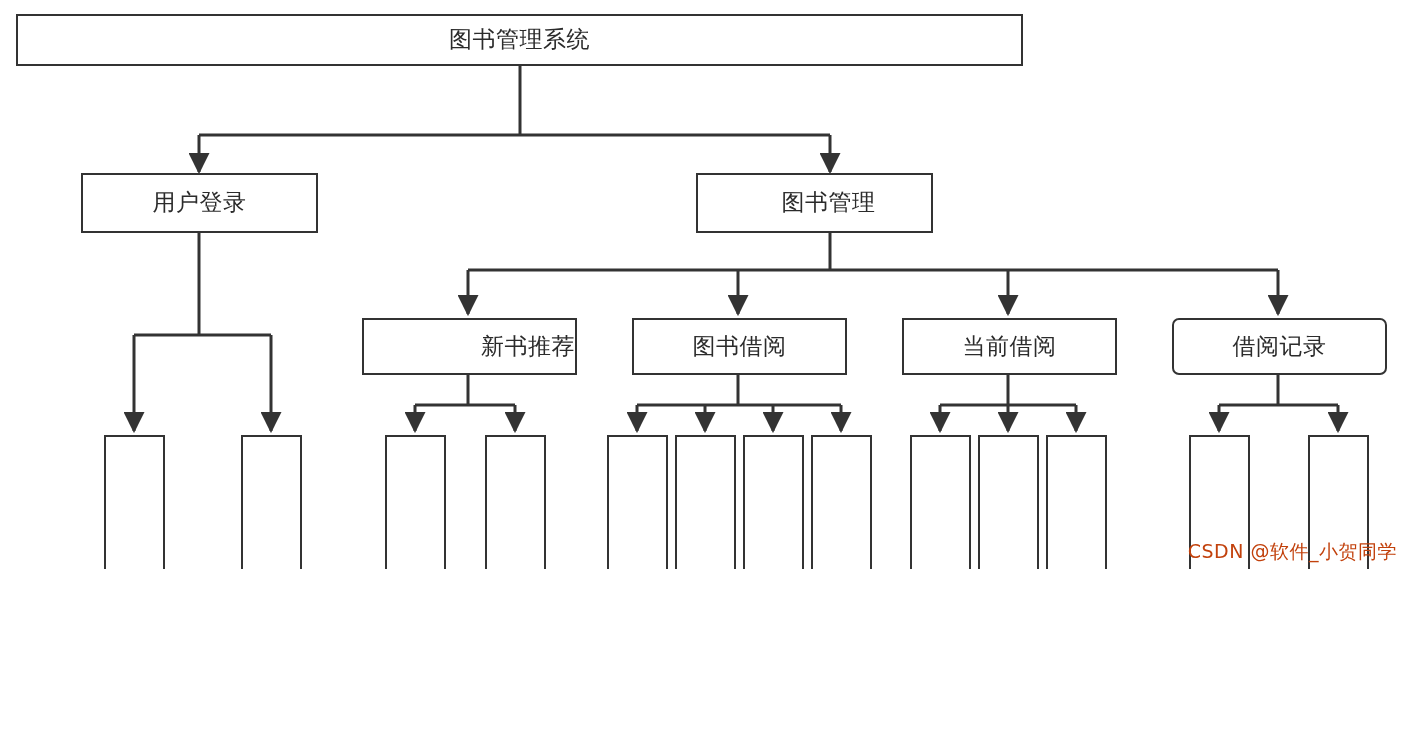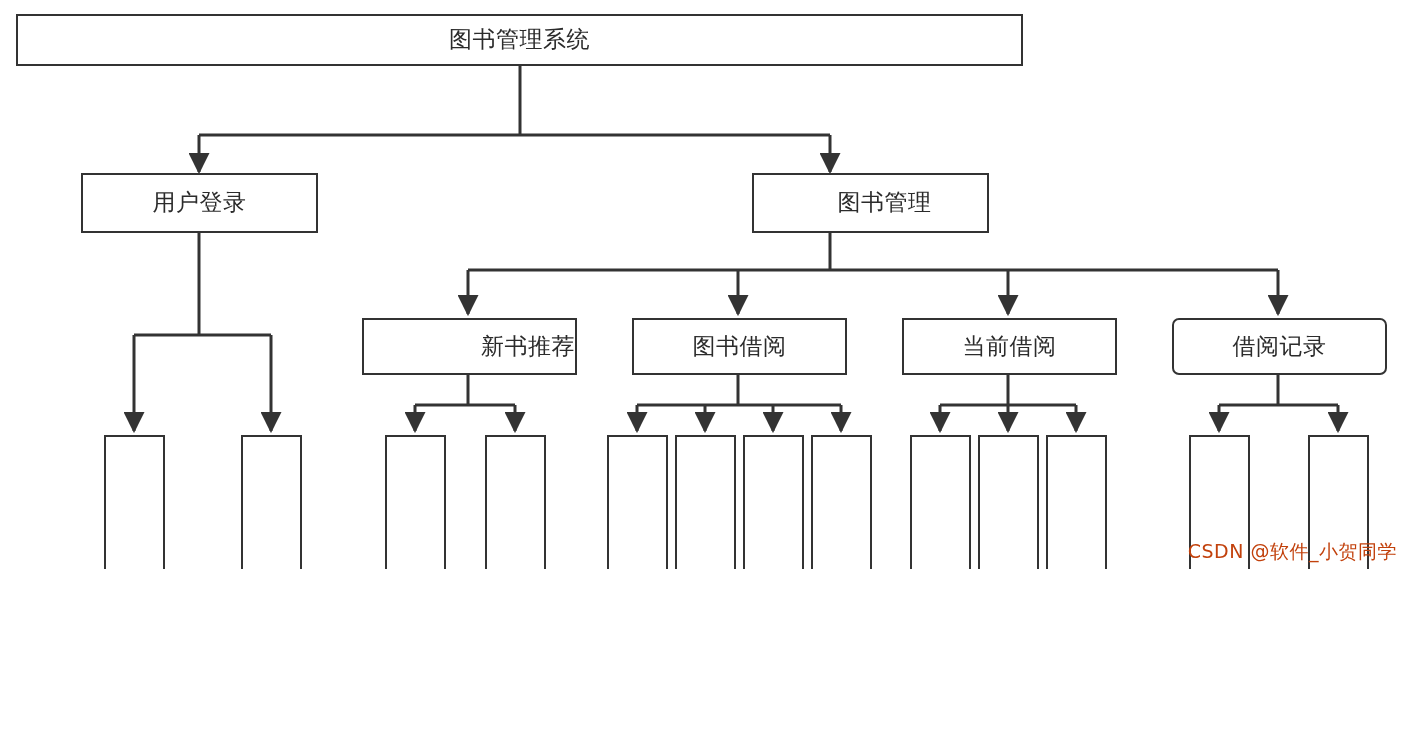--- a/index.html
+++ b/index.html
@@ -126,21 +126,21 @@
     </g>
   </svg>
 
   <div class="node" style="left:16px; top:14px; width:1007px; height:52px;">
     <span class="label">图书管理系统</span>
   </div>
 
   <div class="node" style="left:81px; top:173px; width:237px; height:60px;">
     <span class="label">用户登录</span>
   </div>
-  <div class="node" style="left:752px; top:173px; width:237px; height:60px;padding-left:28px;">
+  <div class="node" style="left:696px; top:173px; width:237px; height:60px;padding-left:28px;">
     <span class="label">图书管理</span>
   </div>
 
   <div class="node" style="left:362px; top:318px; width:215px; height:57px;justify-content:flex-end;">
     <span class="label">新书推荐</span>
   </div>
   <div class="node" style="left:902px; top:318px; width:215px; height:57px;">
     <span class="label">当前借阅</span>
   </div>
   <div class="node" style="left:632px; top:318px; width:215px; height:57px;">

